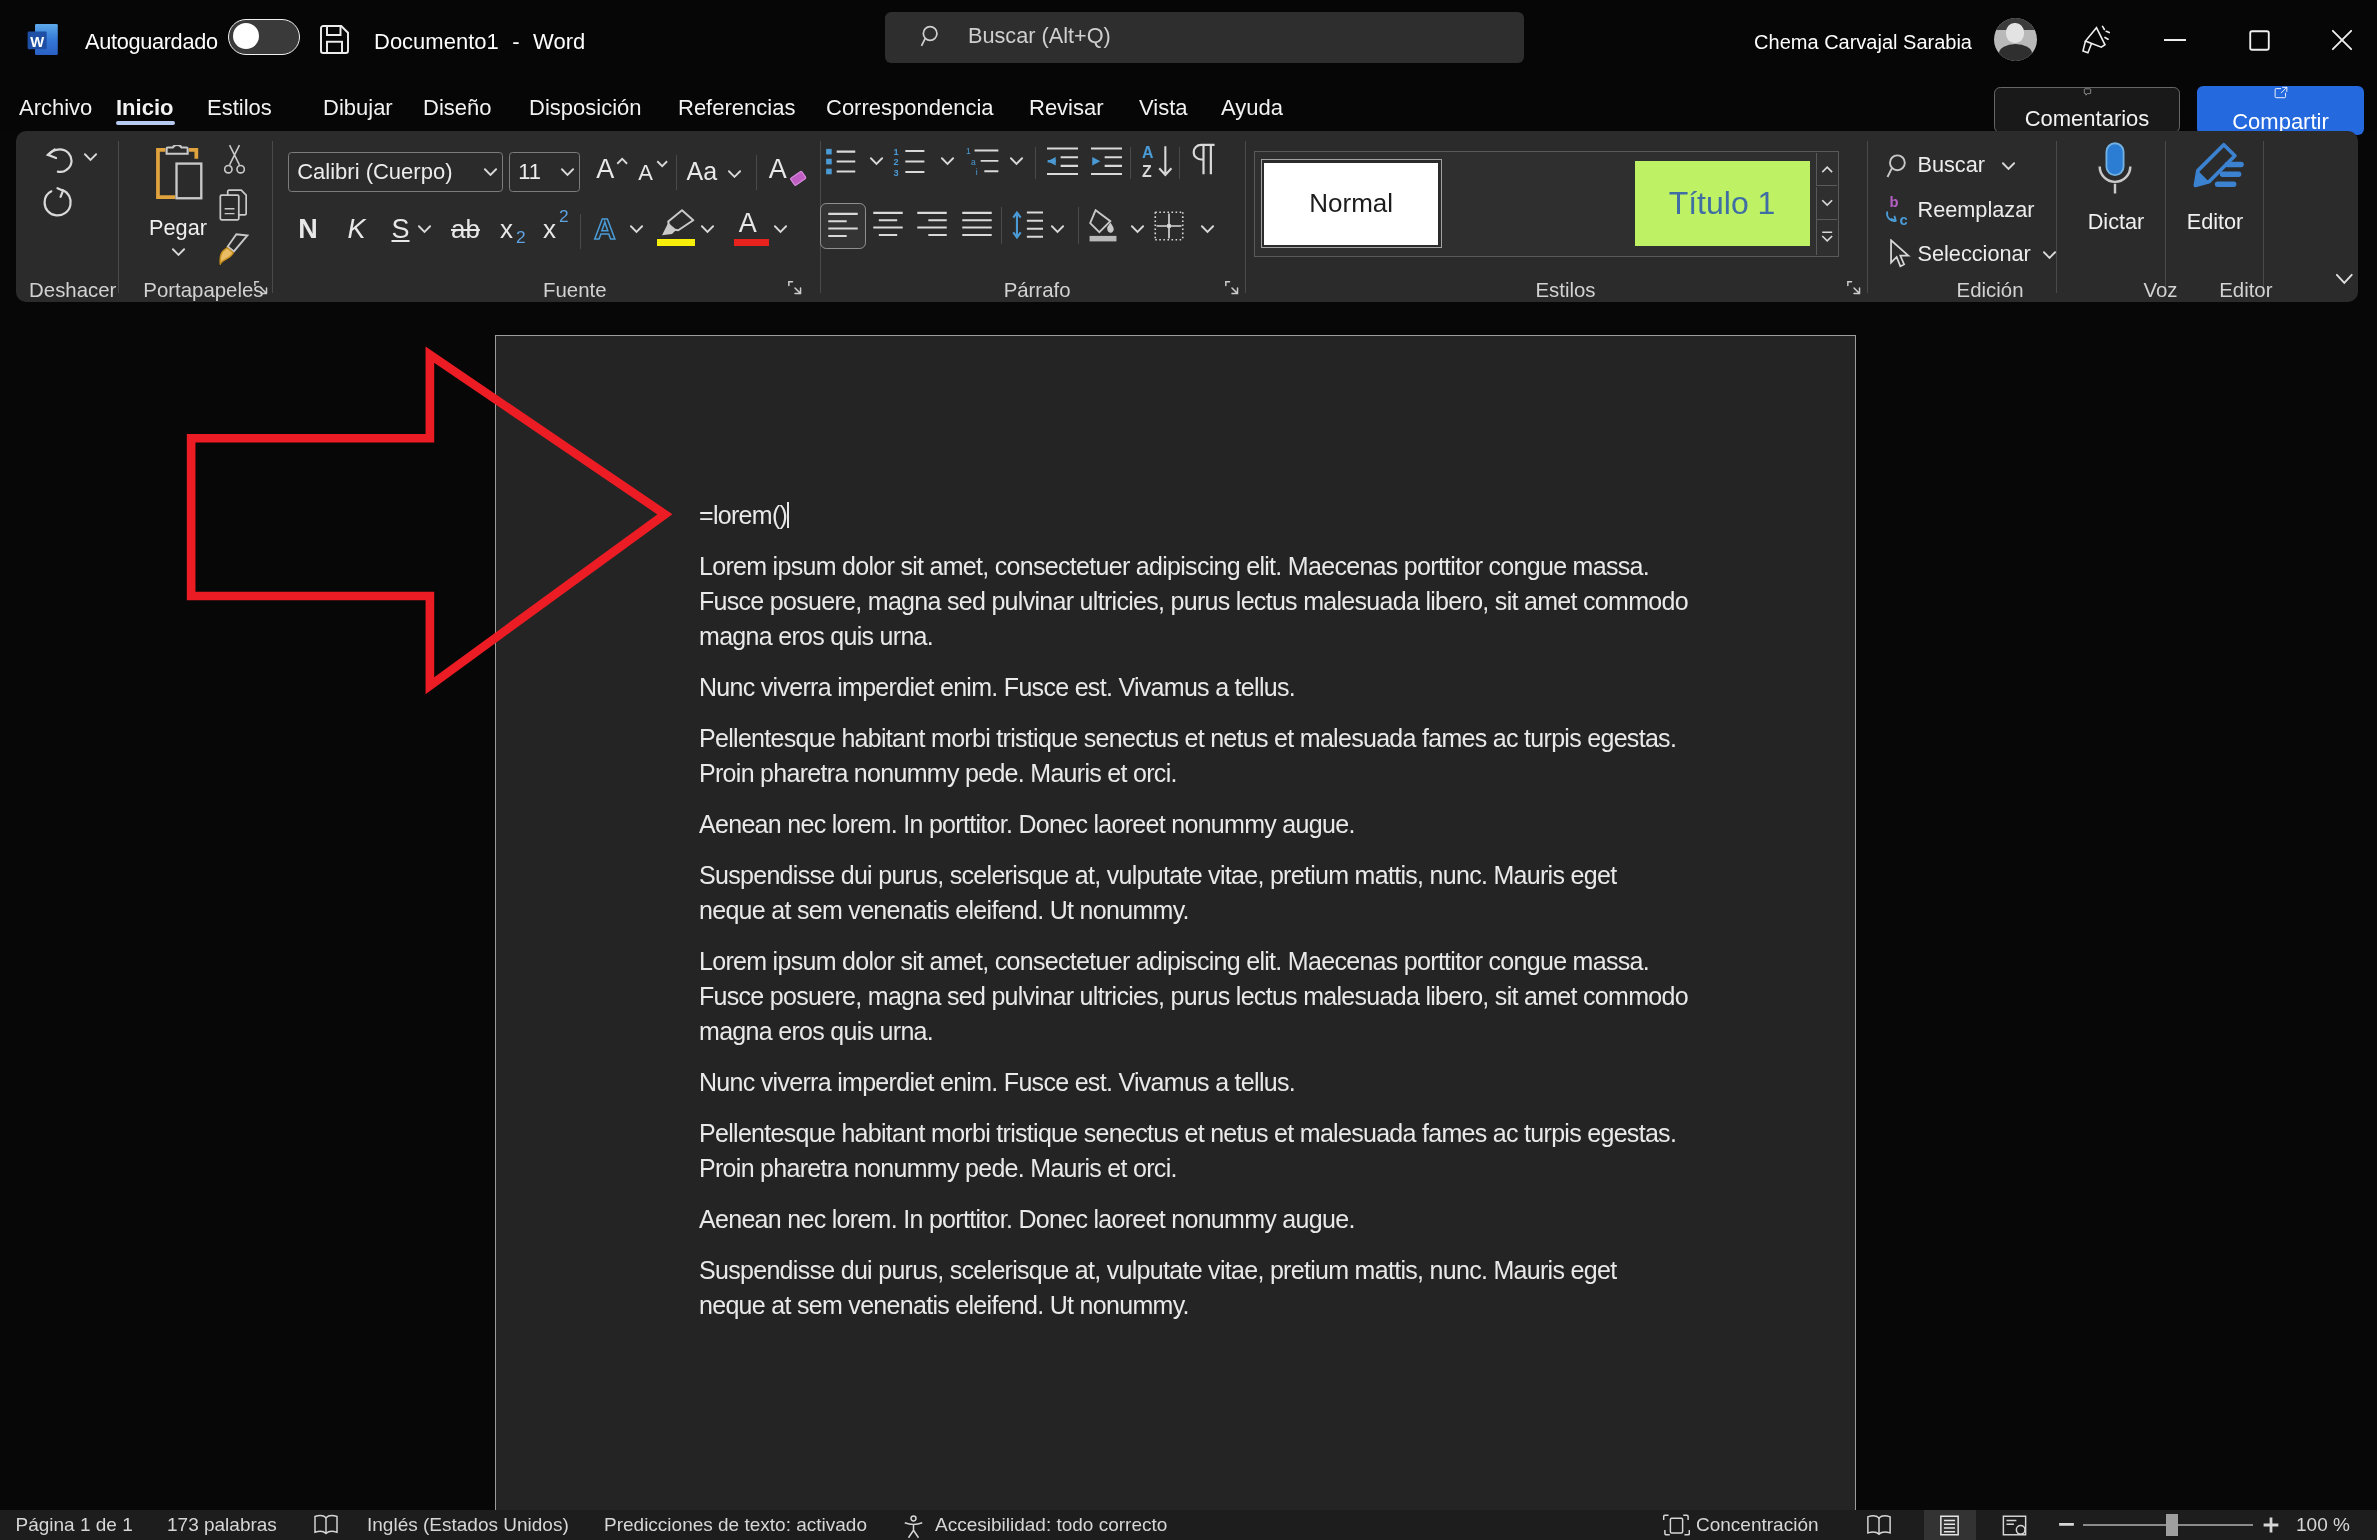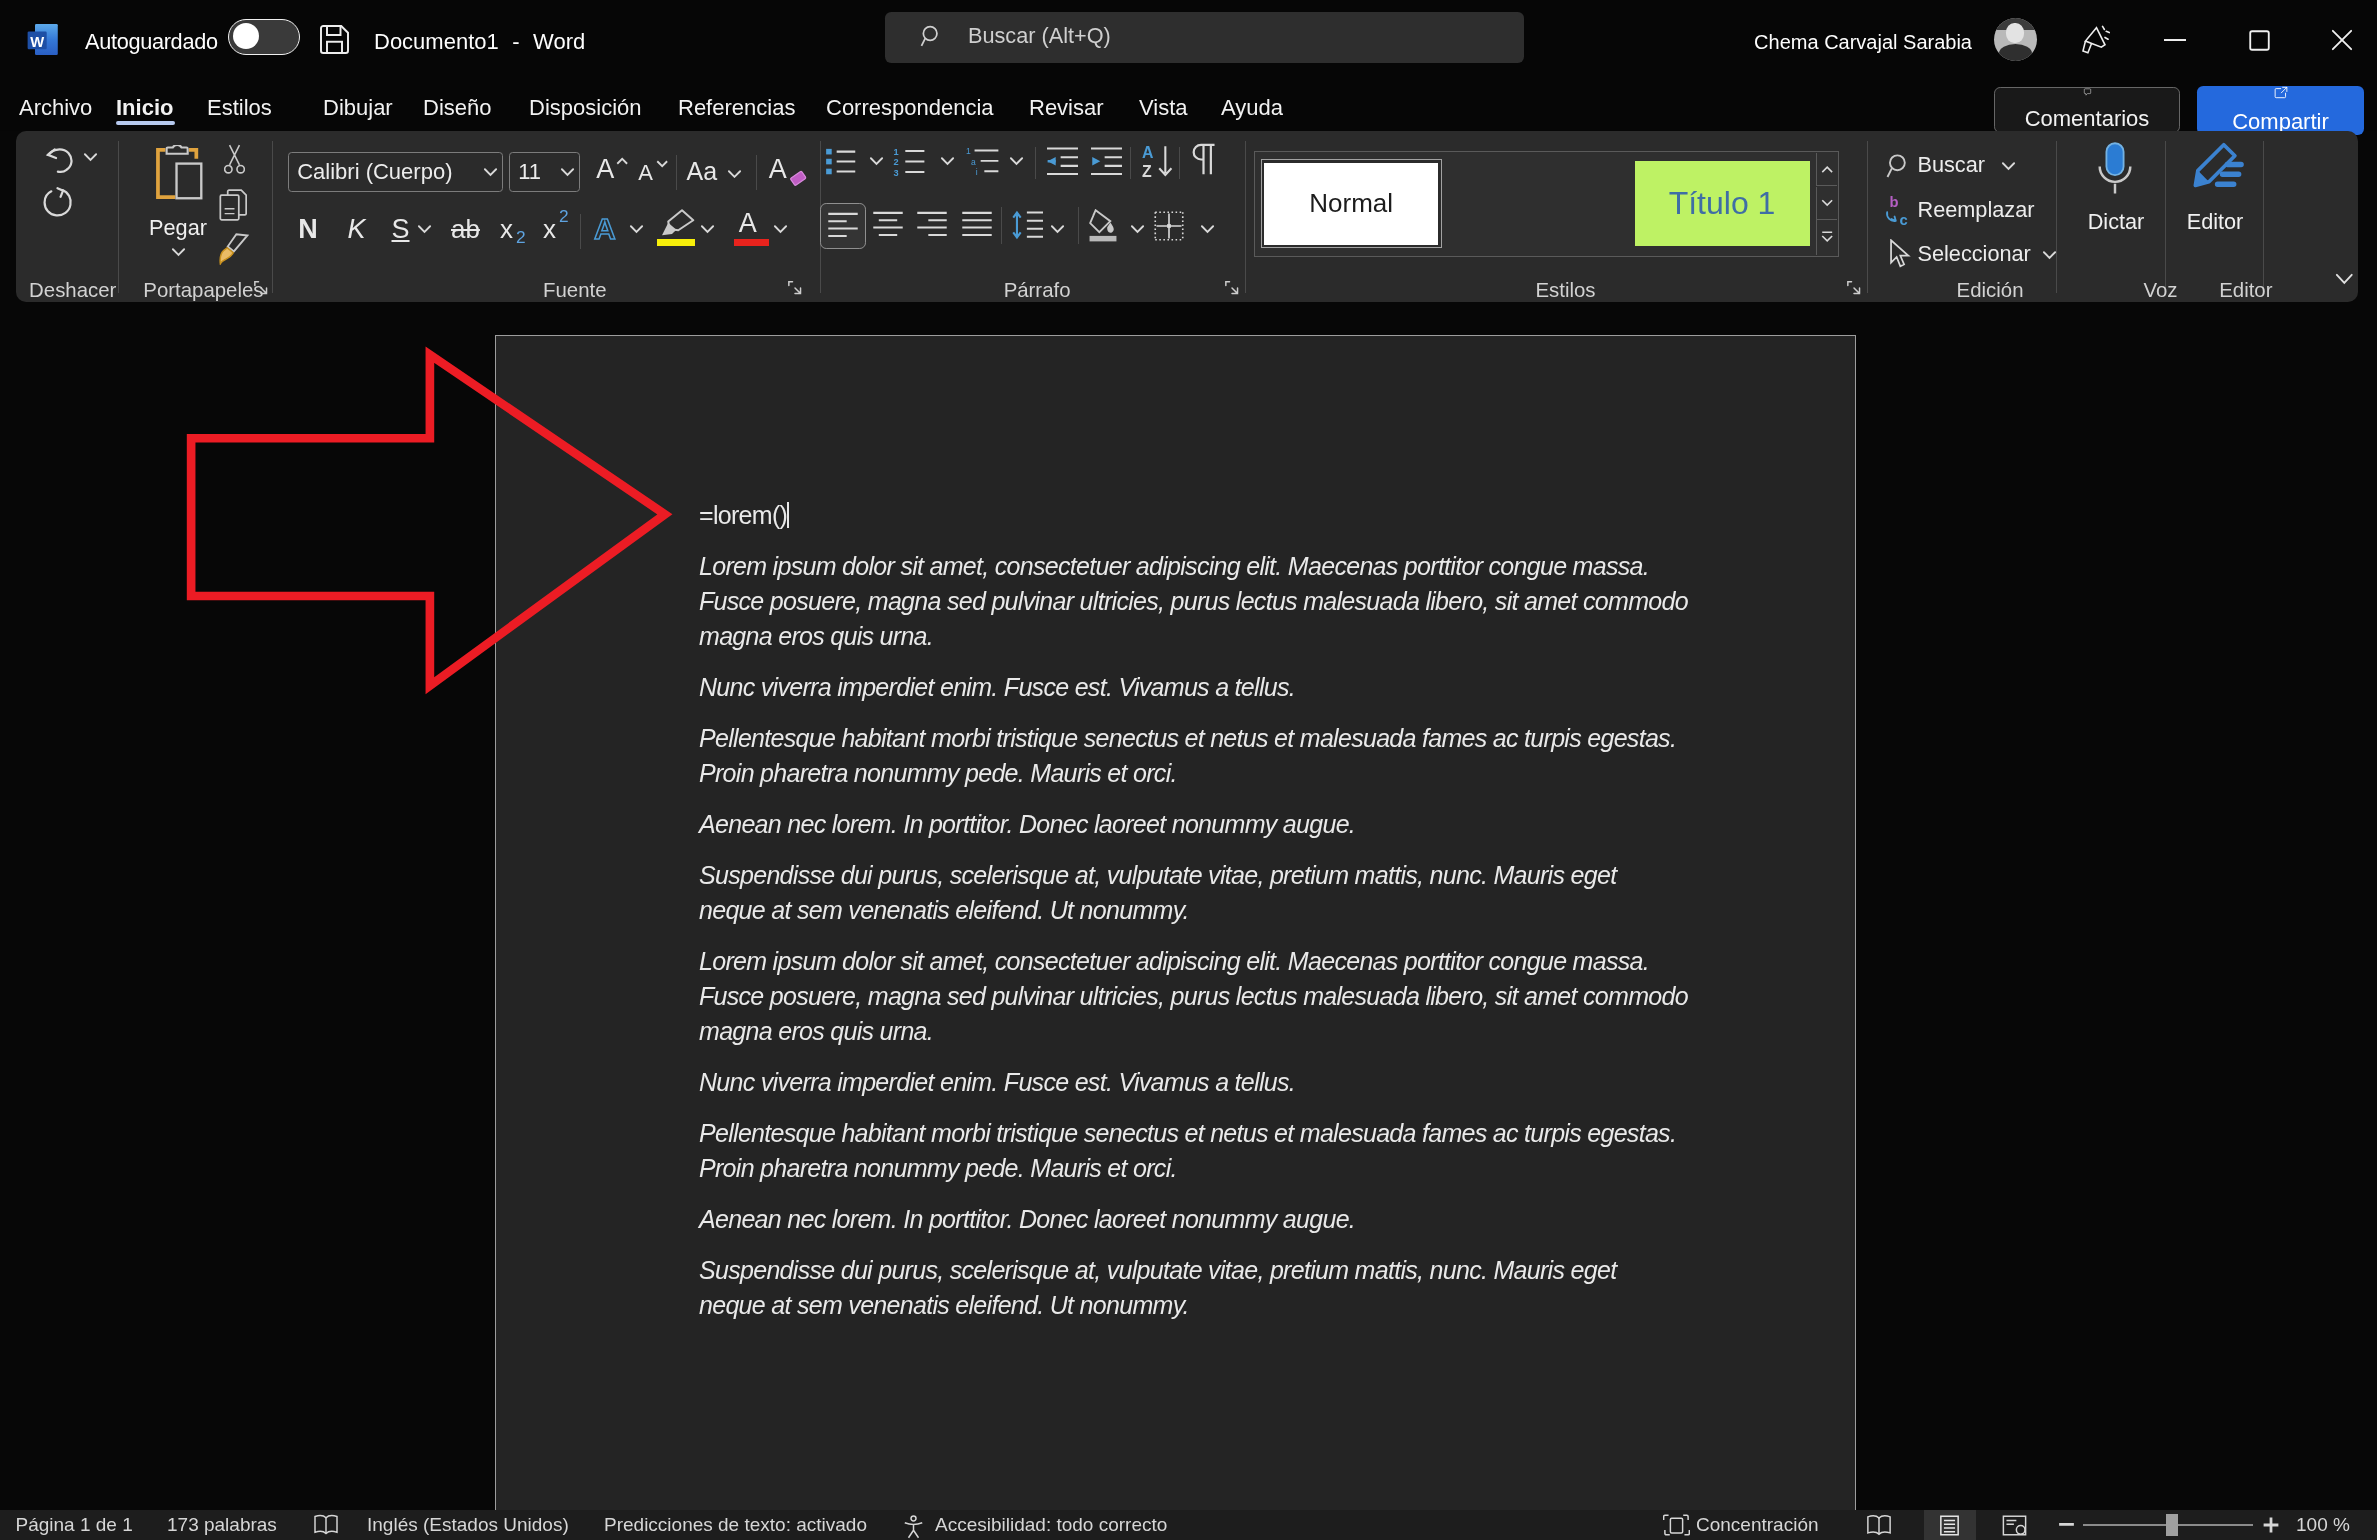--- a/index.html
+++ b/index.html
@@ -32,21 +32,21 @@
   .rminidiv { position:absolute; width:1.2px; background:#4a4a4a; }
   .glabel { position:absolute; font-size:20.4px; color:#d2d2d2; text-align:right; top:147px; height:25px; line-height:25px; }
   .biglabel { position:absolute; font-size:21.7px; color:#f0f0f0; text-align:center; }
   .launcher { position:absolute; top:149px; width:16px; height:16px; }
   .chev { position:absolute; }
 
   
   #workspace { left:0; top:303px; width:2377px; height:1207px; background:#070707; }
   #page { position:absolute; left:495px; top:32px; width:1361px; height:1178px; background:#242424; border:1.2px solid #9d9d9d; border-bottom:none; }
   #doc-text { position:absolute; left:203px; top:162px; width:1238px; font-size:25px; letter-spacing:-0.7px; line-height:35px; color:#e9e9e9; }
-  #doc-text .para div { white-space:nowrap;font-style:italic; }
+  #doc-text .para div { white-space:nowrap; }
   #doc-text .para { white-space:nowrap; }
   #doc-text .para { margin-bottom:16px; }
   .caret { display:inline-block; width:1.9px; height:26px; background:#e9e9e9; vertical-align:-3.7px; }
 
   
   #statusbar { left:0; top:1510px; width:2377px; height:30px; background:#1d1d1d; font-size:19px; color:#d6d6d6; }
   .sitem { position:absolute; top:0; height:30px; line-height:30px; white-space:nowrap; }
 </style>
 </head>
 <body>

